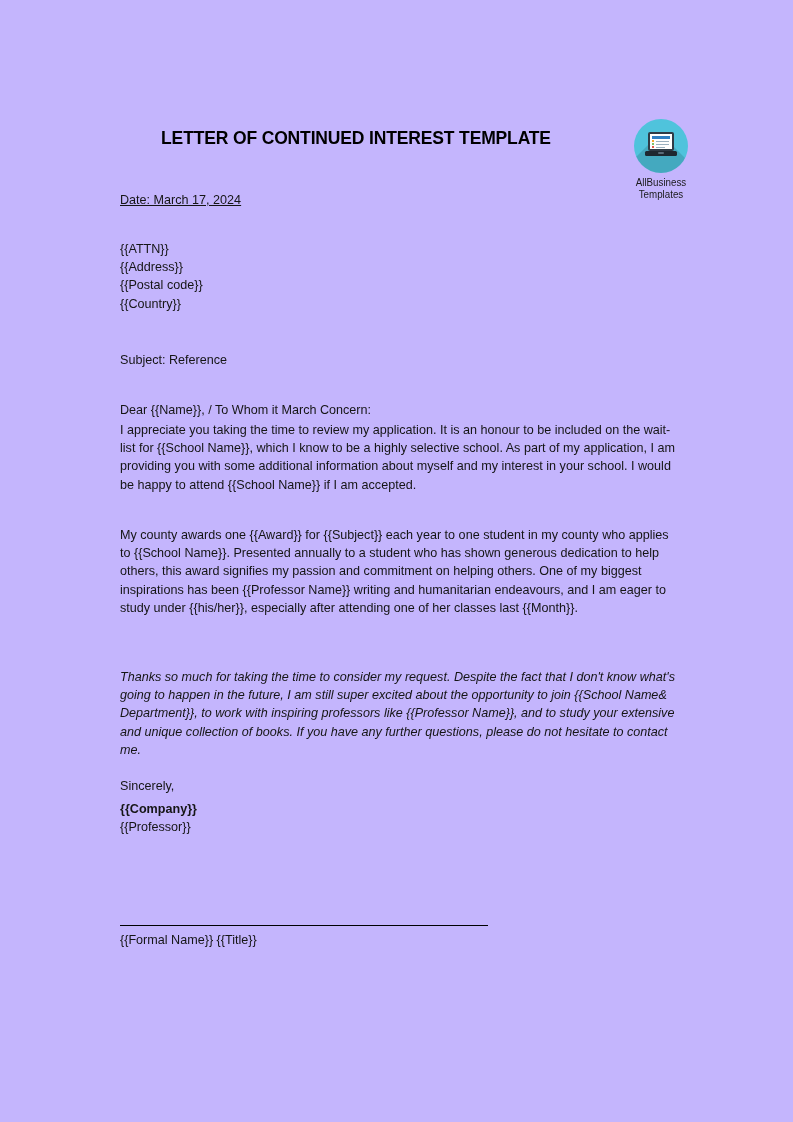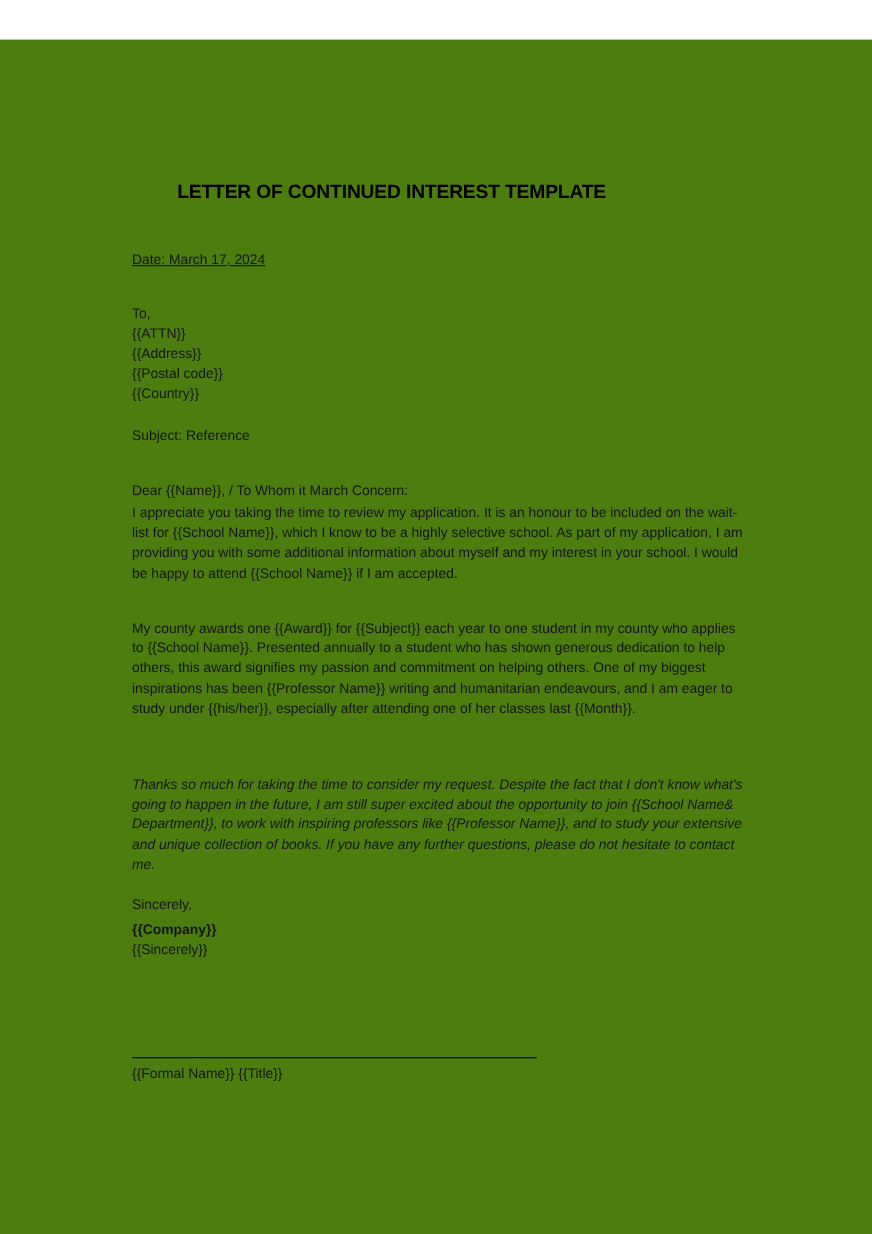--- a/index.html
+++ b/index.html
@@ -12,22 +12,21 @@
     height: 1122px;
     position: relative;
     font-family: "Liberation Sans", sans-serif;
     color: #000000;
     overflow: hidden;
   }
 
   .page {
     position: absolute;
     inset: 0;
-    background: #4d7c0f;
-    margin-top: 36px;
+    background: #c4b5fd;
   }
 
   
   .doc-title {
     position: absolute;
     left: 100px;
     top: 128px;
     width: 512px;
     text-align: center;
     font-size: 17.5px;
@@ -185,48 +184,70 @@
     color: #151515;
   }
 </style>
 </head>
 <body>
 
 <div class="page">
 
   <div class="doc-title">LETTER OF CONTINUED INTEREST TEMPLATE</div>
 
+  <div class="brand-logo">
+    <div class="brand-mark">
+      <div class="shadow"></div>
+      <div class="laptop">
+        <div class="lid"></div>
+        <div class="screen">
+          <div class="bar"></div>
+          <div class="dot d1"></div>
+          <div class="dot d2"></div>
+          <div class="dot d3"></div>
+          <div class="ln l1"></div>
+          <div class="ln l2"></div>
+          <div class="ln l3"></div>
+        </div>
+        <div class="base"></div>
+        <div class="notch"></div>
+      </div>
+    </div>
+    <div class="brand-name">
+      <div>AllBusiness</div>
+      <div>Templates</div>
+    </div>
+  </div>
 
   <div class="letter">
 
     <div class="blk date-line">Date:  March 17, 2024</div>
 
     <div class="blk addr-block">
-      <div>To,</div>
       <div>{{ATTN}}</div>
       <div>{{Address}}</div>
       <div>{{Postal code}}</div>
       <div>{{Country}}</div>
     </div>
 
     <div class="blk subject">Subject: Reference</div>
 
     <div class="blk salutation">Dear {{Name}}, / To Whom it March Concern:</div>
 
     <div class="blk para-1">I appreciate you taking the time to review my application. It is an honour to be included on the wait-list for {{School Name}}, which I know to be a highly selective school. As part of my application, I am providing you with some additional information about myself and my interest in your school. I would be happy to attend  {{School Name}} if I am accepted.</div>
 
     <div class="blk para-2">My county awards one {{Award}} for {{Subject}} each year to one student in my county who applies to {{School Name}}. Presented annually to a student who has shown generous dedication to help others, this award signifies my passion and commitment on helping others. One of my biggest inspirations has been  {{Professor Name}} writing and humanitarian endeavours, and I am eager to study under {{his/her}}, especially after attending one of her classes last {{Month}}.</div>
 
     <div class="blk para-3">Thanks so much for taking the time to consider my request. Despite the fact that I don't know what's going to happen in the future, I am still super excited about the opportunity to join {{School Name&amp; Department}}, to work with inspiring professors like  {{Professor Name}}, and to study your extensive and unique collection of books. If you have any further questions, please do not hesitate to contact me.</div>
 
     <div class="blk closing">Sincerely,</div>
 
     <div class="blk sig-block">
       <div class="bold">{{Company}}</div>
-      <div>{{Sincerely}}</div>
+      <div>{{Professor}}</div>
     </div>
 
   </div>
 
   <div class="sig-rule"></div>
 
   <div class="sig-name">{{Formal Name}} {{Title}}</div>
 
 </div>
 

